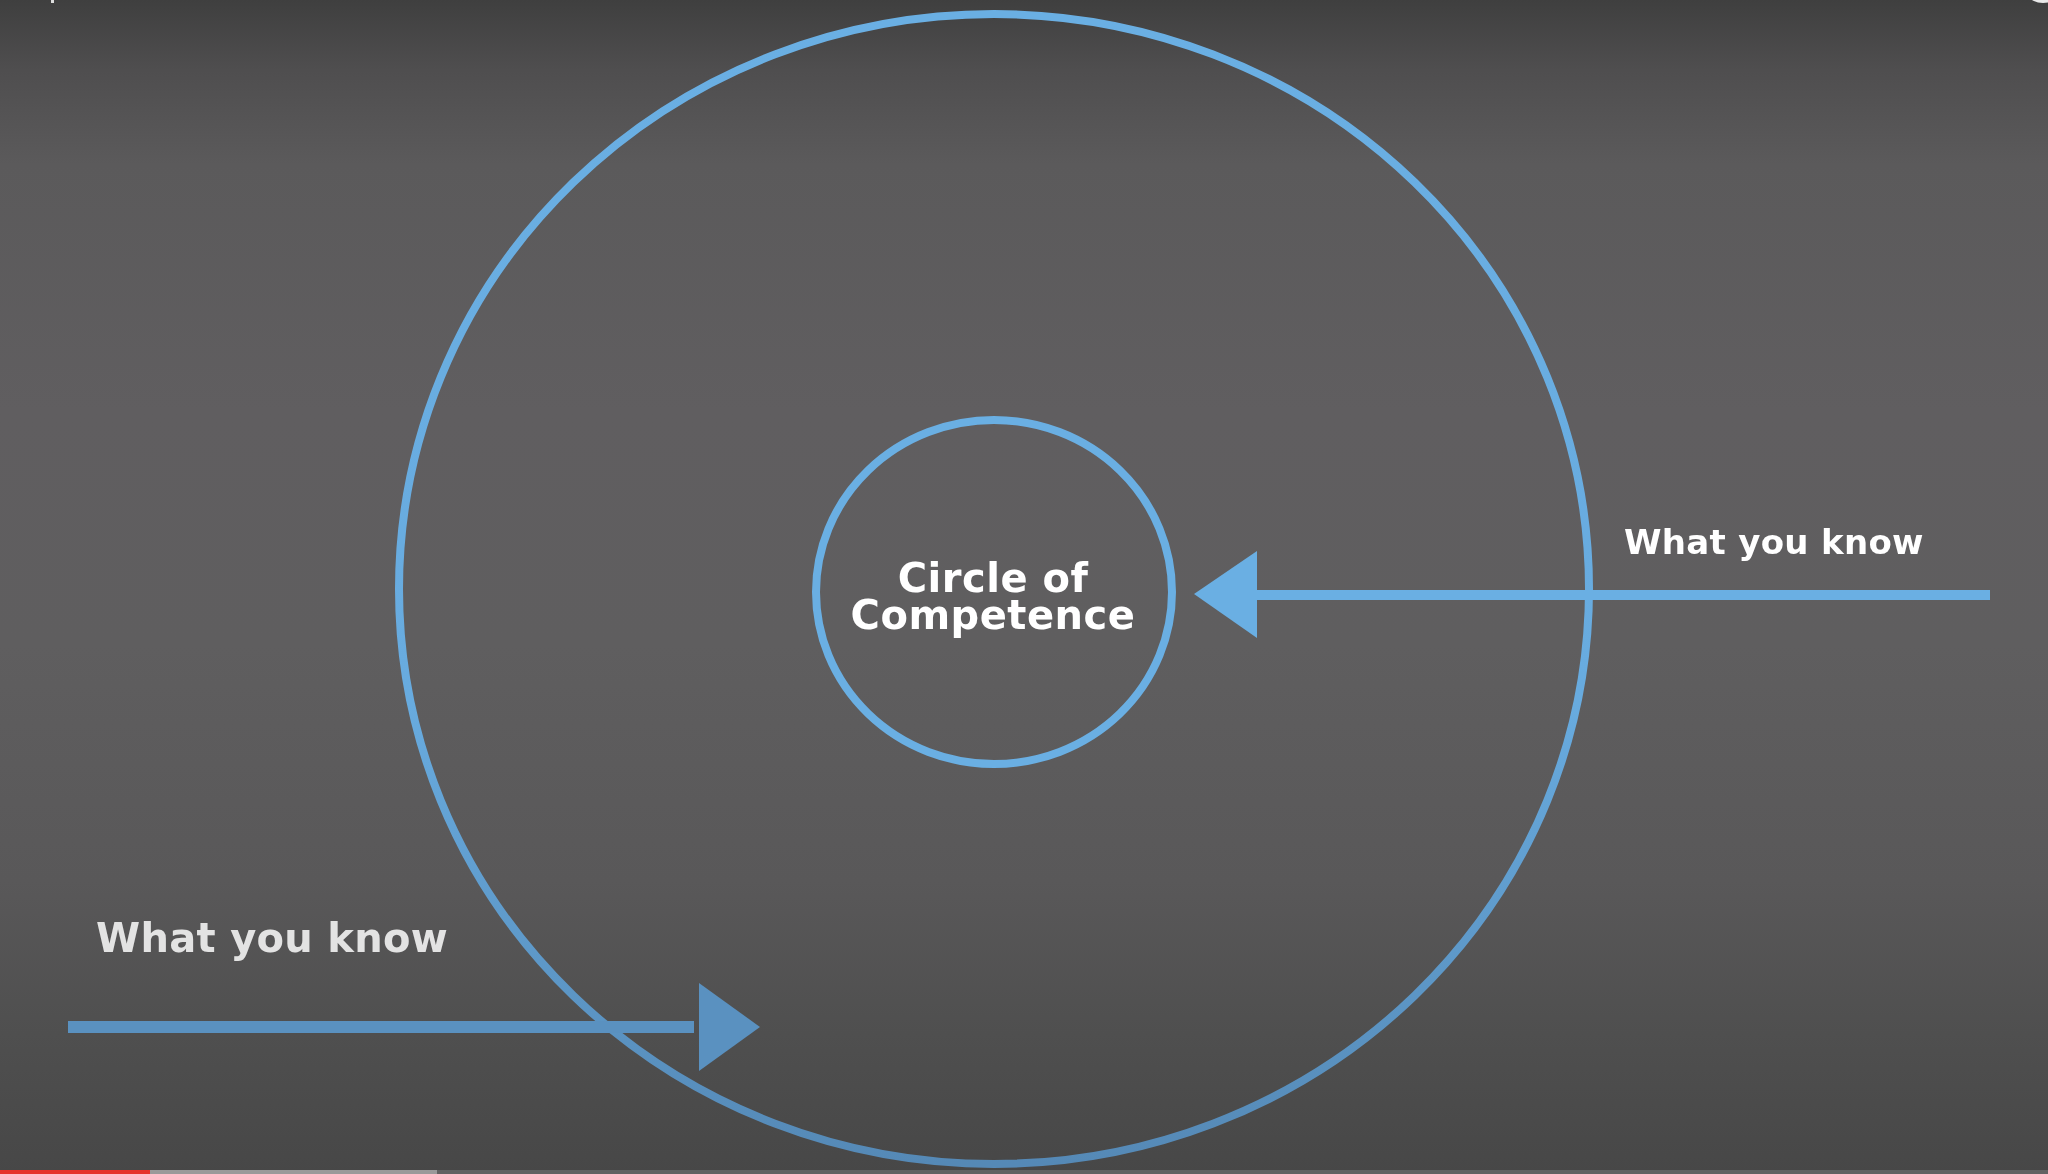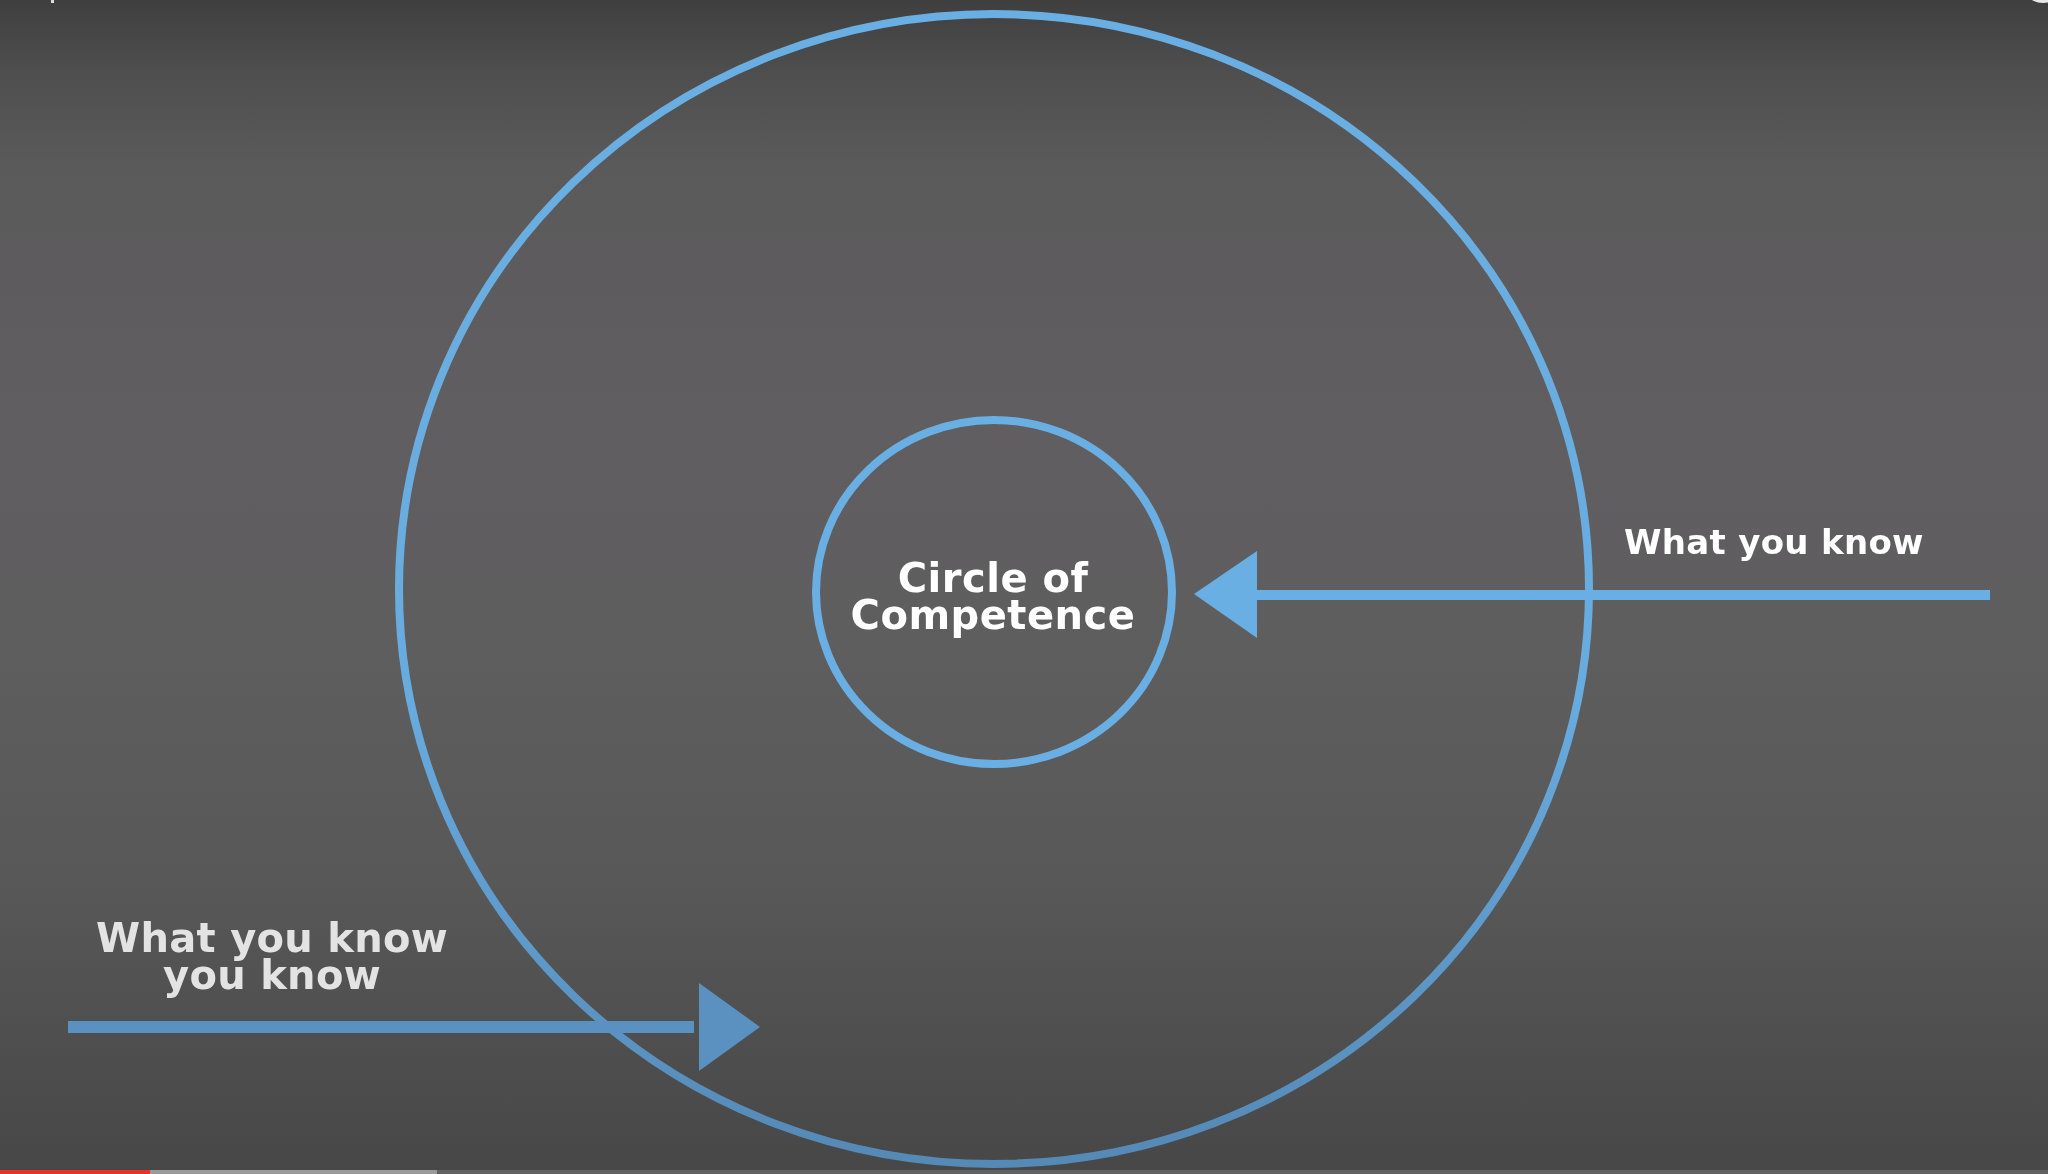--- a/index.html
+++ b/index.html
@@ -130,20 +130,19 @@
 
   <div class="label center-label">
     <div>Circle of</div>
     <div>Competence</div>
   </div>
 
   <div class="label right-label">What you know</div>
 
   <div class="label left-label">
     <div>What you know</div>
-    <div>you know</div>
   </div>
 
   <div class="progress">
     <div class="buffered" style="width:437px"></div>
     <div class="played" style="width:150px"></div>
   </div>
 </div>
 
 </body></html>

